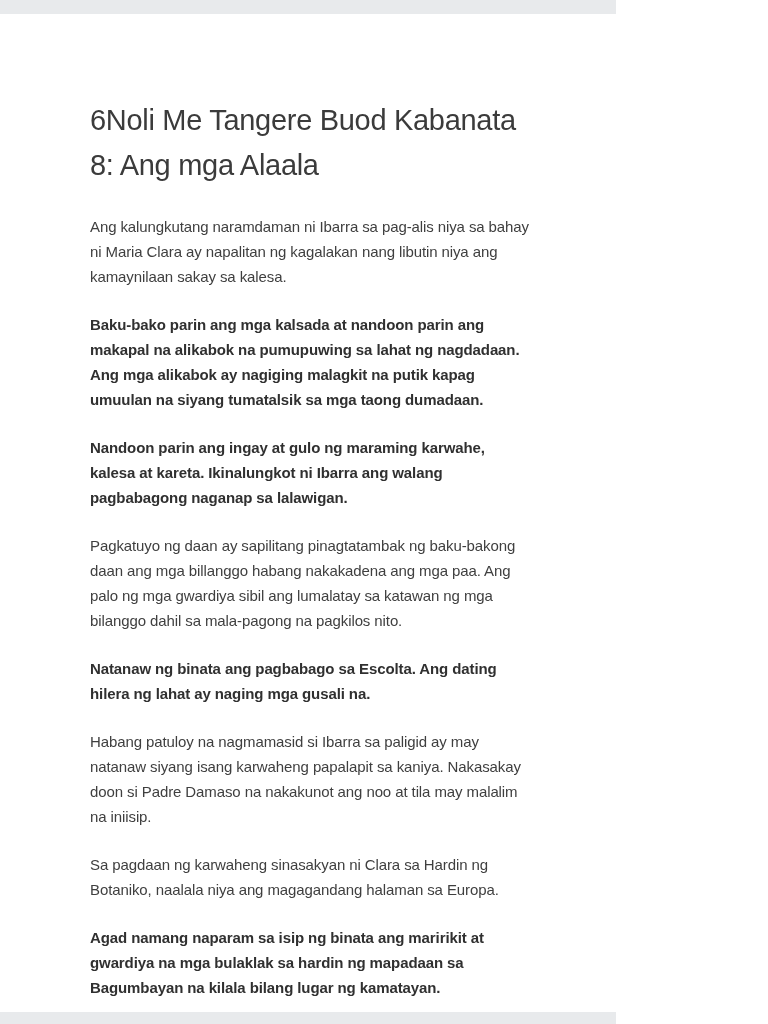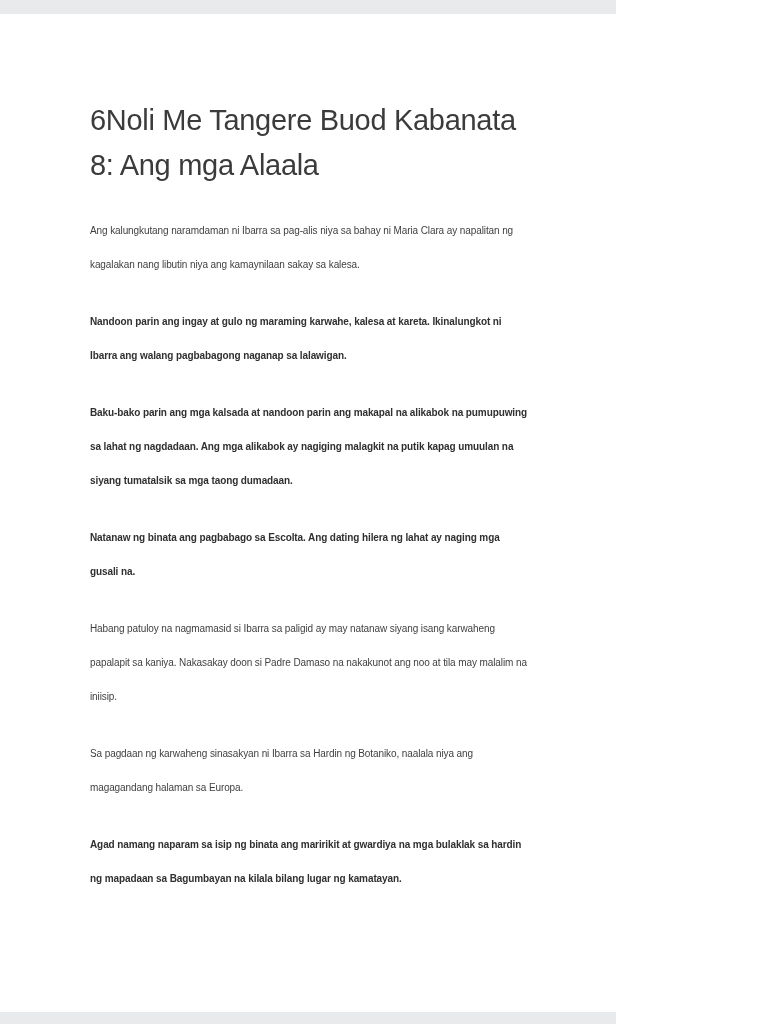--- a/index.html
+++ b/index.html
@@ -30,42 +30,43 @@
   }
   .page-title{
     font-size:29px;
     font-weight:400;
     line-height:45px;
     letter-spacing:-0.3px;
     color:var(--title-color);
     margin-bottom:26px;
   }
   .paragraphs p{
-    font-size:10px;
-    line-height:34px;
+    font-size:15px;
+    line-height:25px;
     letter-spacing:-0.1px;
     color:var(--text-color);
     margin-bottom:21px;
     max-width:592px;
     margin-top:23px;
   }
   .paragraphs p.bold{
     font-weight:700;
     color:var(--bold-color);
   }
 </style>
 </head>
 <body>
 
 <div class="canvas">
   <div class="page">
     <h1 class="page-title">6Noli Me Tangere Buod Kabanata 8: Ang mga Alaala</h1>
     <div class="paragraphs" id="paragraphs">
         <p>Ang kalungkutang naramdaman ni Ibarra sa pag-alis niya sa bahay ni Maria Clara ay napalitan ng kagalakan nang libutin niya ang kamaynilaan sakay sa kalesa.</p>
+        <p class="bold">Baku-bako parin ang mga kalsada at nandoon parin ang makapal na alikabok na pumupuwing sa lahat ng nagdadaan. Ang mga alikabok ay nagiging malagkit na putik kapag umuulan na siyang tumatalsik sa mga taong dumadaan.</p>
         <p class="bold">Nandoon parin ang ingay at gulo ng maraming karwahe, kalesa at kareta. Ikinalungkot ni Ibarra ang walang pagbabagong naganap sa lalawigan.</p>
-        <p class="bold">Baku-bako parin ang mga kalsada at nandoon parin ang makapal na alikabok na pumupuwing sa lahat ng nagdadaan. Ang mga alikabok ay nagiging malagkit na putik kapag umuulan na siyang tumatalsik sa mga taong dumadaan.</p>
+        <p>Pagkatuyo ng daan ay sapilitang pinagtatambak ng baku-bakong daan ang mga billanggo habang nakakadena ang mga paa. Ang palo ng mga gwardiya sibil ang lumalatay sa katawan ng mga bilanggo dahil sa mala-pagong na pagkilos nito.</p>
         <p class="bold">Natanaw ng binata ang pagbabago sa Escolta. Ang dating hilera ng lahat ay naging mga gusali na.</p>
         <p>Habang patuloy na nagmamasid si Ibarra sa paligid ay may natanaw siyang isang karwaheng papalapit sa kaniya. Nakasakay doon si Padre Damaso na nakakunot ang noo at tila may malalim na iniisip.</p>
-        <p>Sa pagdaan ng karwaheng sinasakyan ni Ibarra sa Hardin ng Botaniko, naalala niya ang magagandang halaman sa Europa.</p>
+        <p>Sa pagdaan ng karwaheng sinasakyan ni Clara sa Hardin ng Botaniko, naalala niya ang magagandang halaman sa Europa.</p>
         <p class="bold">Agad namang naparam sa isip ng binata ang maririkit at gwardiya na mga bulaklak sa hardin ng mapadaan sa Bagumbayan na kilala bilang lugar ng kamatayan.</p>
       </div>
   </div>
 </div>
 
 </body></html>

